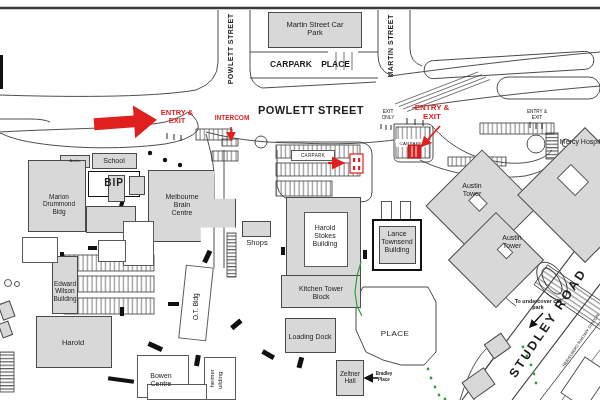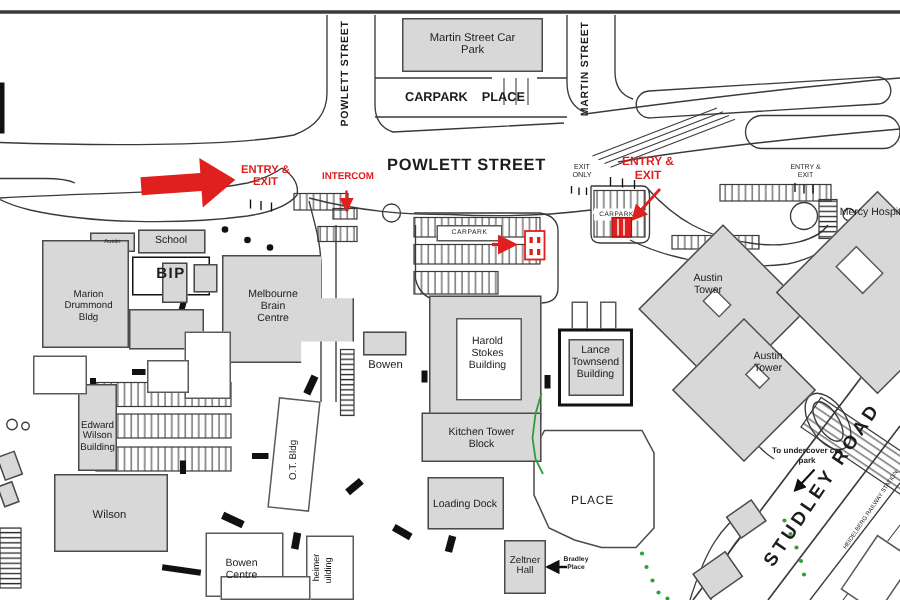--- a/index.html
+++ b/index.html
@@ -199,22 +199,22 @@
 <div class="lbl b nw" style="left:478px;top:316px;width:140px;font-size:12.5px;letter-spacing:2.5px;transform:rotate(-56deg);">STUDLEY ROAD</div>
 <div class="lbl nw" style="left:521px;top:337px;width:120px;font-size:6px;transform:rotate(-56deg) scale(0.67);">HEIDELBERG RAILWAY STATION</div>
 
 <div class="lbl" style="left:280px;top:21px;width:70px;font-size:7.5px;">Martin Street Car Park</div>
 <div class="lbl" style="left:94px;top:157px;width:40px;font-size:7px;">School</div>
 <div class="lbl" style="left:62px;top:158px;width:26px;font-size:6px;transform:scale(0.65);">Austin</div>
 <div class="lbl b" style="left:94px;top:177px;width:40px;font-size:10px;letter-spacing:1px;">BIP</div>
 <div class="lbl" style="left:37px;top:193px;width:44px;font-size:6.5px;">Marion Drummond Bldg</div>
 <div class="lbl" style="left:164px;top:193px;width:36px;font-size:7px;">Melbourne Brain Centre</div>
 <div class="lbl" style="left:46px;top:280px;width:38px;font-size:6.5px;">Edward Wilson Building</div>
-<div class="lbl" style="left:48px;top:339px;width:50px;font-size:7.5px;">Wilson</div>
-<div class="lbl" style="left:237px;top:239px;width:40px;font-size:7.5px;">Bowen</div>
+<div class="lbl" style="left:48px;top:339px;width:50px;font-size:7.5px;">Harold</div>
+<div class="lbl" style="left:237px;top:239px;width:40px;font-size:7.5px;">Shops</div>
 <div class="lbl rot90 nw" style="left:174px;top:303px;width:44px;font-size:6.5px;">O.T. Bldg</div>
 <div class="lbl" style="left:307px;top:224px;width:36px;font-size:7px;">Harold Stokes Building</div>
 <div class="lbl" style="left:291px;top:285px;width:60px;font-size:7px;">Kitchen Tower Block</div>
 <div class="lbl" style="left:375px;top:230px;width:44px;font-size:7px;">Lance Townsend Building</div>
 <div class="lbl nw" style="left:280px;top:333px;width:60px;font-size:7px;">Loading Dock</div>
 <div class="lbl" style="left:365px;top:330px;width:60px;font-size:8px;letter-spacing:0.5px;">PLACE</div>
 <div class="lbl" style="left:335px;top:370px;width:30px;font-size:6.5px;">Zeltner Hall</div>
 <div class="lbl" style="left:141px;top:372px;width:40px;font-size:7px;">Bowen Centre</div>
 <div class="lbl" style="left:454px;top:182px;width:36px;font-size:7px;">Austin Tower</div>
 <div class="lbl" style="left:494px;top:234px;width:36px;font-size:7px;">Austin Tower</div>

